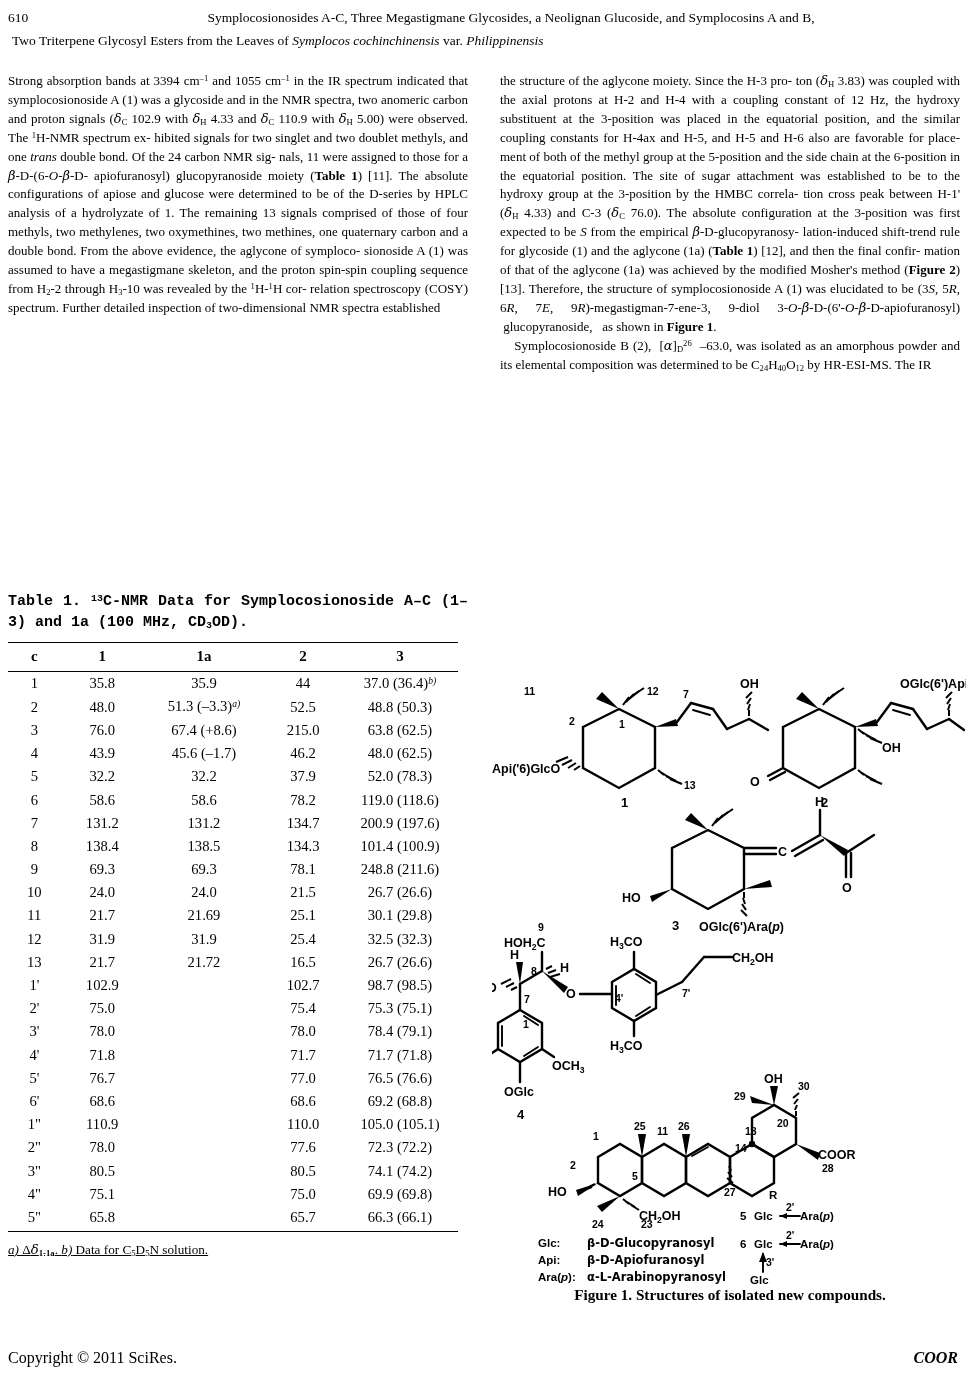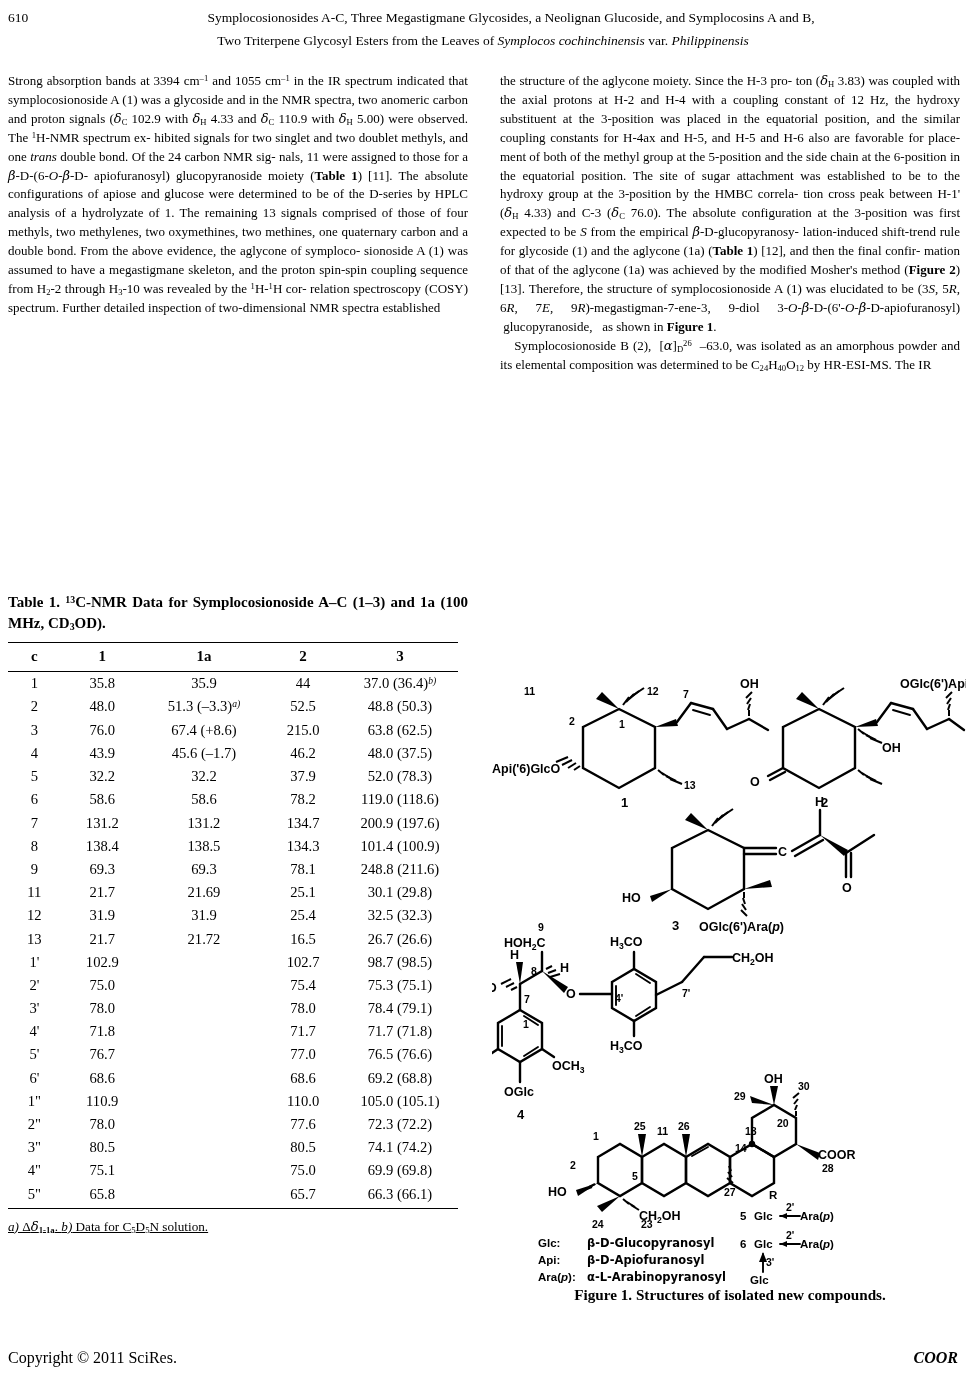--- a/index.html
+++ b/index.html
@@ -39,21 +39,20 @@
     left: 8px; top: 0;
     font-size: 13.5px;
   }
   .runhead-title1 {
     display: block;
     text-align: center;
     padding: 0 12px 0 60px;
   }
   .runhead-title2 {
     display: block;
-    text-align: center;
     padding: 0 12px;
     margin-top: 2px;
   }
   .it { font-style: italic; }
   .bd { font-weight: bold; }
 
   
   .col-left {
     position: absolute;
     left: 8px; top: 72px;
@@ -83,20 +82,21 @@
     position: absolute;
     left: 8px; top: 592px;
     width: 460px;
   }
   .table-title {
     font-size: 15px;
     font-weight: bold;
     line-height: 1.38;
     text-align: justify;
     margin-bottom: 8px;
+    font-family: Liberation Mono, monospace;
   }
   table.nmr {
     width: 450px;
     border-collapse: collapse;
     font-size: 14.6px;
   }
   table.nmr th, table.nmr td {
     padding: 3.1px 0;
     text-align: center;
     font-weight: normal;
@@ -232,21 +232,21 @@
             <td>76.0</td>
             <td>67.4 (+8.6)</td>
             <td>215.0</td>
             <td>63.8 (62.5)</td>
           </tr>
           <tr>
             <td>4</td>
             <td>43.9</td>
             <td>45.6 (–1.7)</td>
             <td>46.2</td>
-            <td>48.0 (37.5)</td>
+            <td>48.0 (62.5)</td>
           </tr>
           <tr>
             <td>5</td>
             <td>32.2</td>
             <td>32.2</td>
             <td>37.9</td>
             <td>52.0 (78.3)</td>
           </tr>
           <tr>
             <td>6</td>
@@ -268,20 +268,27 @@
             <td>138.5</td>
             <td>134.3</td>
             <td>101.4 (100.9)</td>
           </tr>
           <tr>
             <td>9</td>
             <td>69.3</td>
             <td>69.3</td>
             <td>78.1</td>
             <td>248.8 (211.6)</td>
+          </tr>
+          <tr>
+            <td>10</td>
+            <td>24.0</td>
+            <td>24.0</td>
+            <td>21.5</td>
+            <td>26.7 (26.6)</td>
           </tr>
           <tr>
             <td>11</td>
             <td>21.7</td>
             <td>21.69</td>
             <td>25.1</td>
             <td>30.1 (29.8)</td>
           </tr>
           <tr>
             <td>12</td>

